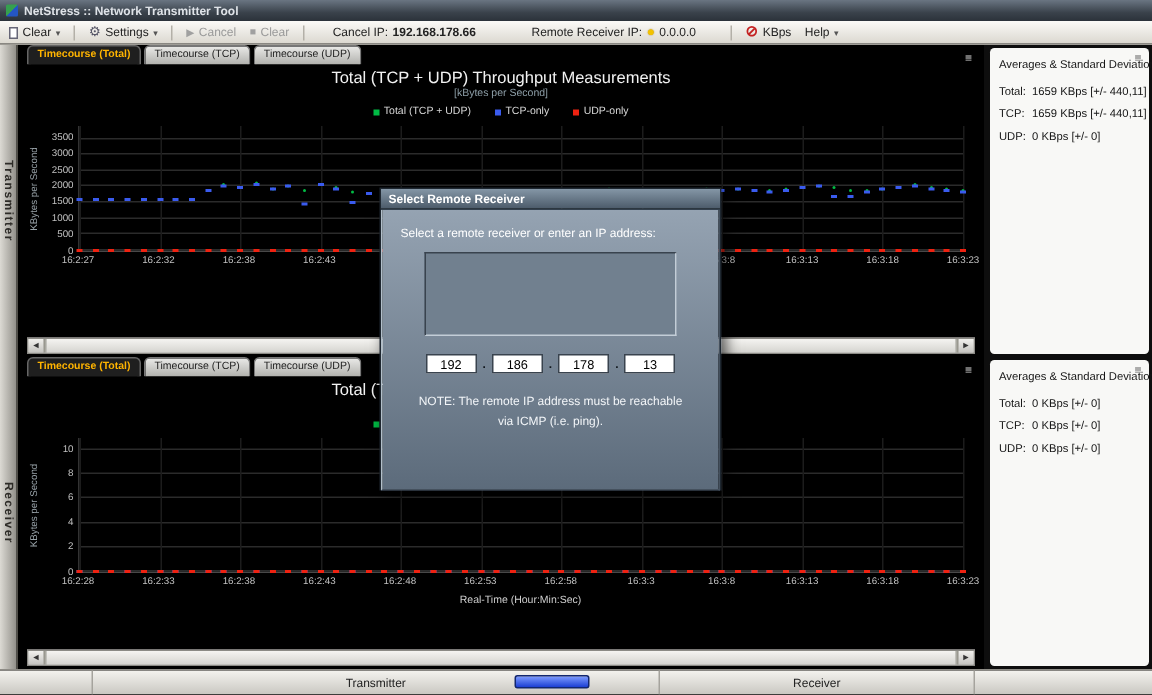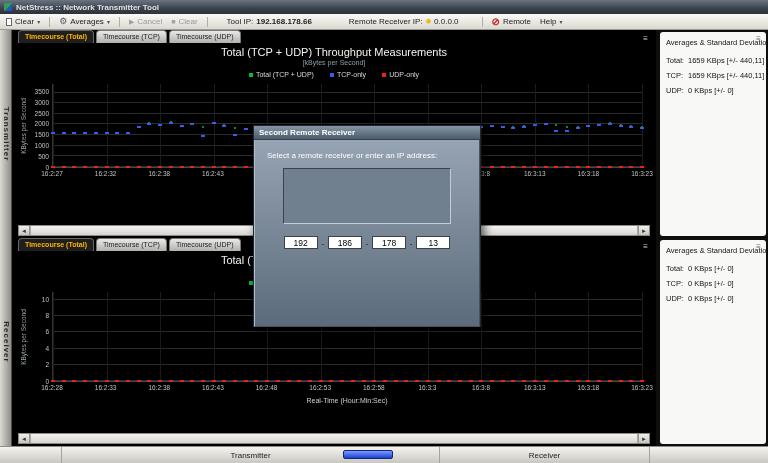--- a/index.html
+++ b/index.html
@@ -115,46 +115,46 @@
 
 <div class="toolbar">
   <span class="tb-item">
     <span class="file-icon"></span>
     <span>Clear</span>
     <span class="caret">▾</span>
   </span>
   <span class="tb-sep"></span>
   <span class="tb-item">
     <span class="gear-icon">⚙</span>
-    <span>Averages</span>
+    <span>Settings</span>
     <span class="caret">▾</span>
   </span>
   <span class="tb-sep"></span>
   <span class="tb-item disabled">
     <span class="play-icon">▶</span>
     <span>Cancel</span>
   </span>
   <span class="tb-item disabled">
     <span class="stop-icon">■</span>
     <span>Clear</span>
   </span>
   <span class="tb-sep"></span>
   <span class="tb-item" style="margin-left:10px;">
-    <span>Tool IP:</span>
+    <span>Cancel IP:</span>
     <span class="tb-value">192.168.178.66</span>
   </span>
   <span class="tb-item" style="margin-left:28px;">
     <span>Remote Receiver IP:</span>
     <span class="receiver-dot">●</span>
     <span>0.0.0.0</span>
   </span>
   <span class="tb-sep" style="margin-left:14px;"></span>
   <span class="tb-item">
     <span class="clear-icon">⊘</span>
-    <span>Remote</span>
+    <span>KBps</span>
   </span>
   <span class="tb-item">
     <span>Help</span>
     <span class="caret">▾</span>
   </span>
 </div>
 
 <div class="section">
   <div class="side-strip">
     <span class="strip-label">Transmitter</span>
@@ -704,28 +704,29 @@
     <span class="sb-progress"></span>
   </div>
   <div class="sb-pane sb-pane2">
     <span>Receiver</span>
   </div>
   <div class="sb-pane sb-pane3"></div>
 </div>
 
 <div class="dialog">
   <div class="dialog-titlebar">
-    <span>Second Remote Receiver</span>
+    <span>Select Remote Receiver</span>
   </div>
   <div class="dialog-body">
     <div class="dialog-prompt">Select a remote receiver or enter an IP address:</div>
     <div class="dialog-listbox"></div>
     <div class="ip-row">
       <input class="ip-input" value="192" style="">
       <span class="ip-dot-sep">.</span>
       <input class="ip-input" value="186" style="">
       <span class="ip-dot-sep">.</span>
       <input class="ip-input" value="178" style="">
       <span class="ip-dot-sep">.</span>
       <input class="ip-input" value="13" style="">
     </div>
+    <div class="dialog-note">NOTE: The remote IP address must be reachable via ICMP (i.e. ping).</div>
   </div>
 </div>
 
 </body></html>

